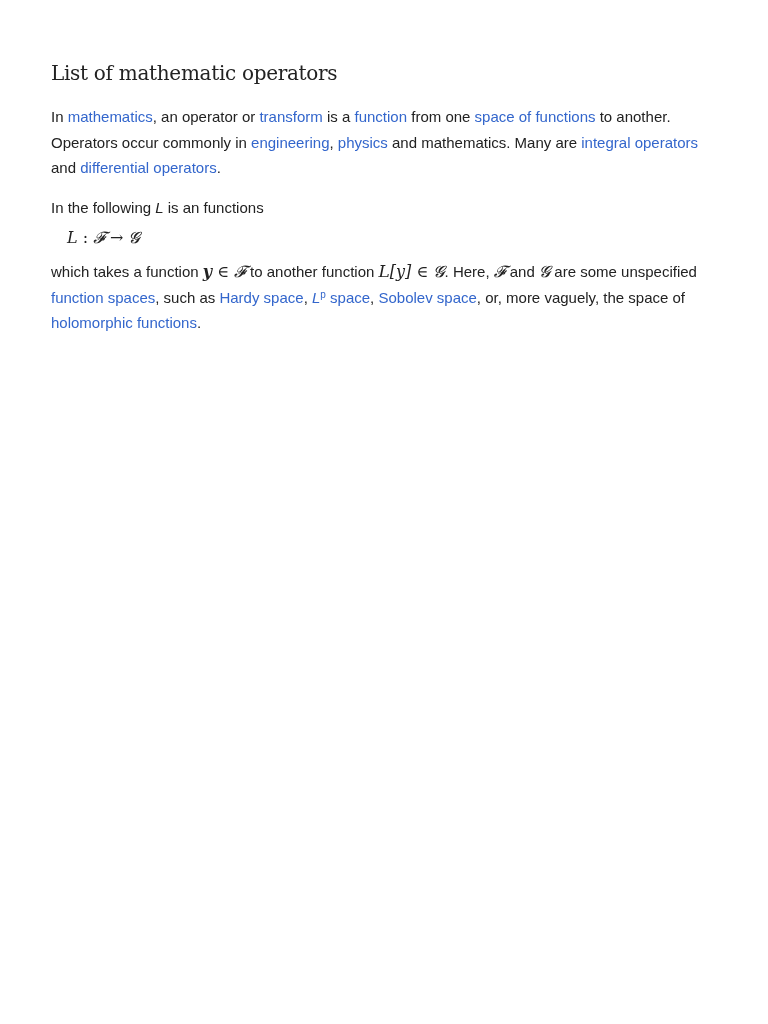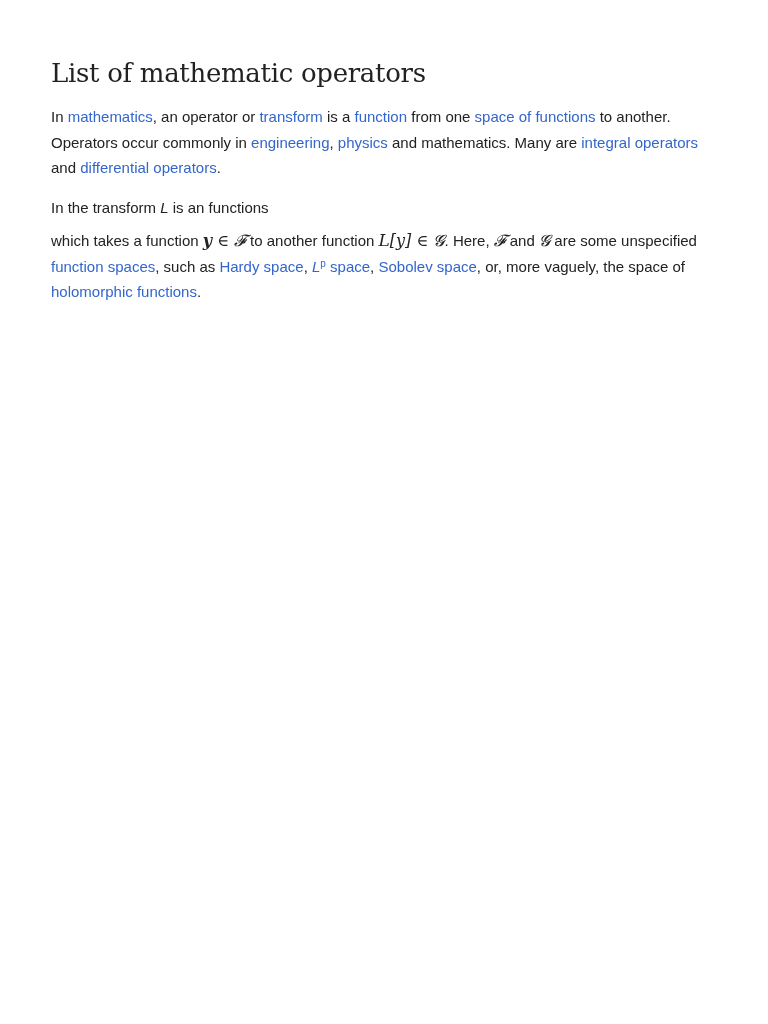--- a/index.html
+++ b/index.html
@@ -19,21 +19,21 @@
       top: 55px;
       width: 670px;
       color: #222222;
       font-family: "Liberation Sans", sans-serif;
       font-size: 15px;
       line-height: 25.5px;
     }
     h1 {
       font-family: "DejaVu Serif", serif;
       font-weight: normal;
-      font-size: 26px;
+      font-size: 20px;
       line-height: 36px;
       margin: 0 0 13px 0;
       color: #222222;
       letter-spacing: -0.3px;
     }
     p {
       margin: 0 0 14px 0;
     }
     a {
       color: #3366cc;
@@ -70,17 +70,18 @@
     }
   </style>
 </head>
 <body>
 
 <div class="article">
   <h1>List of mathematic operators</h1>
 
   <p><span>In </span><a href="#">mathematics</a><span>, an operator or </span><a href="#">transform</a><span> is a </span><a href="#">function</a><span> from one </span><a href="#">space of functions</a><span> to another. Operators occur commonly in </span><a href="#">engineering</a><span>, </span><a href="#">physics</a><span> and mathematics. Many are </span><a href="#">integral operators</a><span> and </span><a href="#">differential operators</a><span>.</span></p>
 
-  <p style="margin-bottom:8px;"><span>In the transform </span><span class="ital">L</span><span> is an functions</span></p>
+  <p style="margin-bottom:8px;"><span>In the following </span><span class="ital">L</span><span> is an functions</span></p>
 
+  <div class="display-math"><span class="math">L</span><span class="math-up"> : </span><span class="script">𝓕</span><span class="math-up"> → </span><span class="script">𝓖</span></div>
 
   <p><span>which takes a function </span><span class="math" style="font-weight:bold;">y</span><span class="math-up"> ∈ </span><span class="script">𝓕</span><span> to another function </span><span class="math" style="font-size:17px;">L</span><span class="math">[y]</span><span class="math-up"> ∈ </span><span class="script">𝓖</span><span>. Here, </span><span class="script">𝓕</span><span> and </span><span class="script">𝓖</span><span> are some unspecified </span><a href="#">function spaces</a><span>, such as </span><a href="#">Hardy space</a><span>, </span><a href="#"><span class="ital">L</span><sup>p</sup><span> space</span></a><span>, </span><a href="#">Sobolev space</a><span>, or, more vaguely, the space of </span><a href="#">holomorphic functions</a><span>.</span></p>
 </div>
 
 </body></html>

